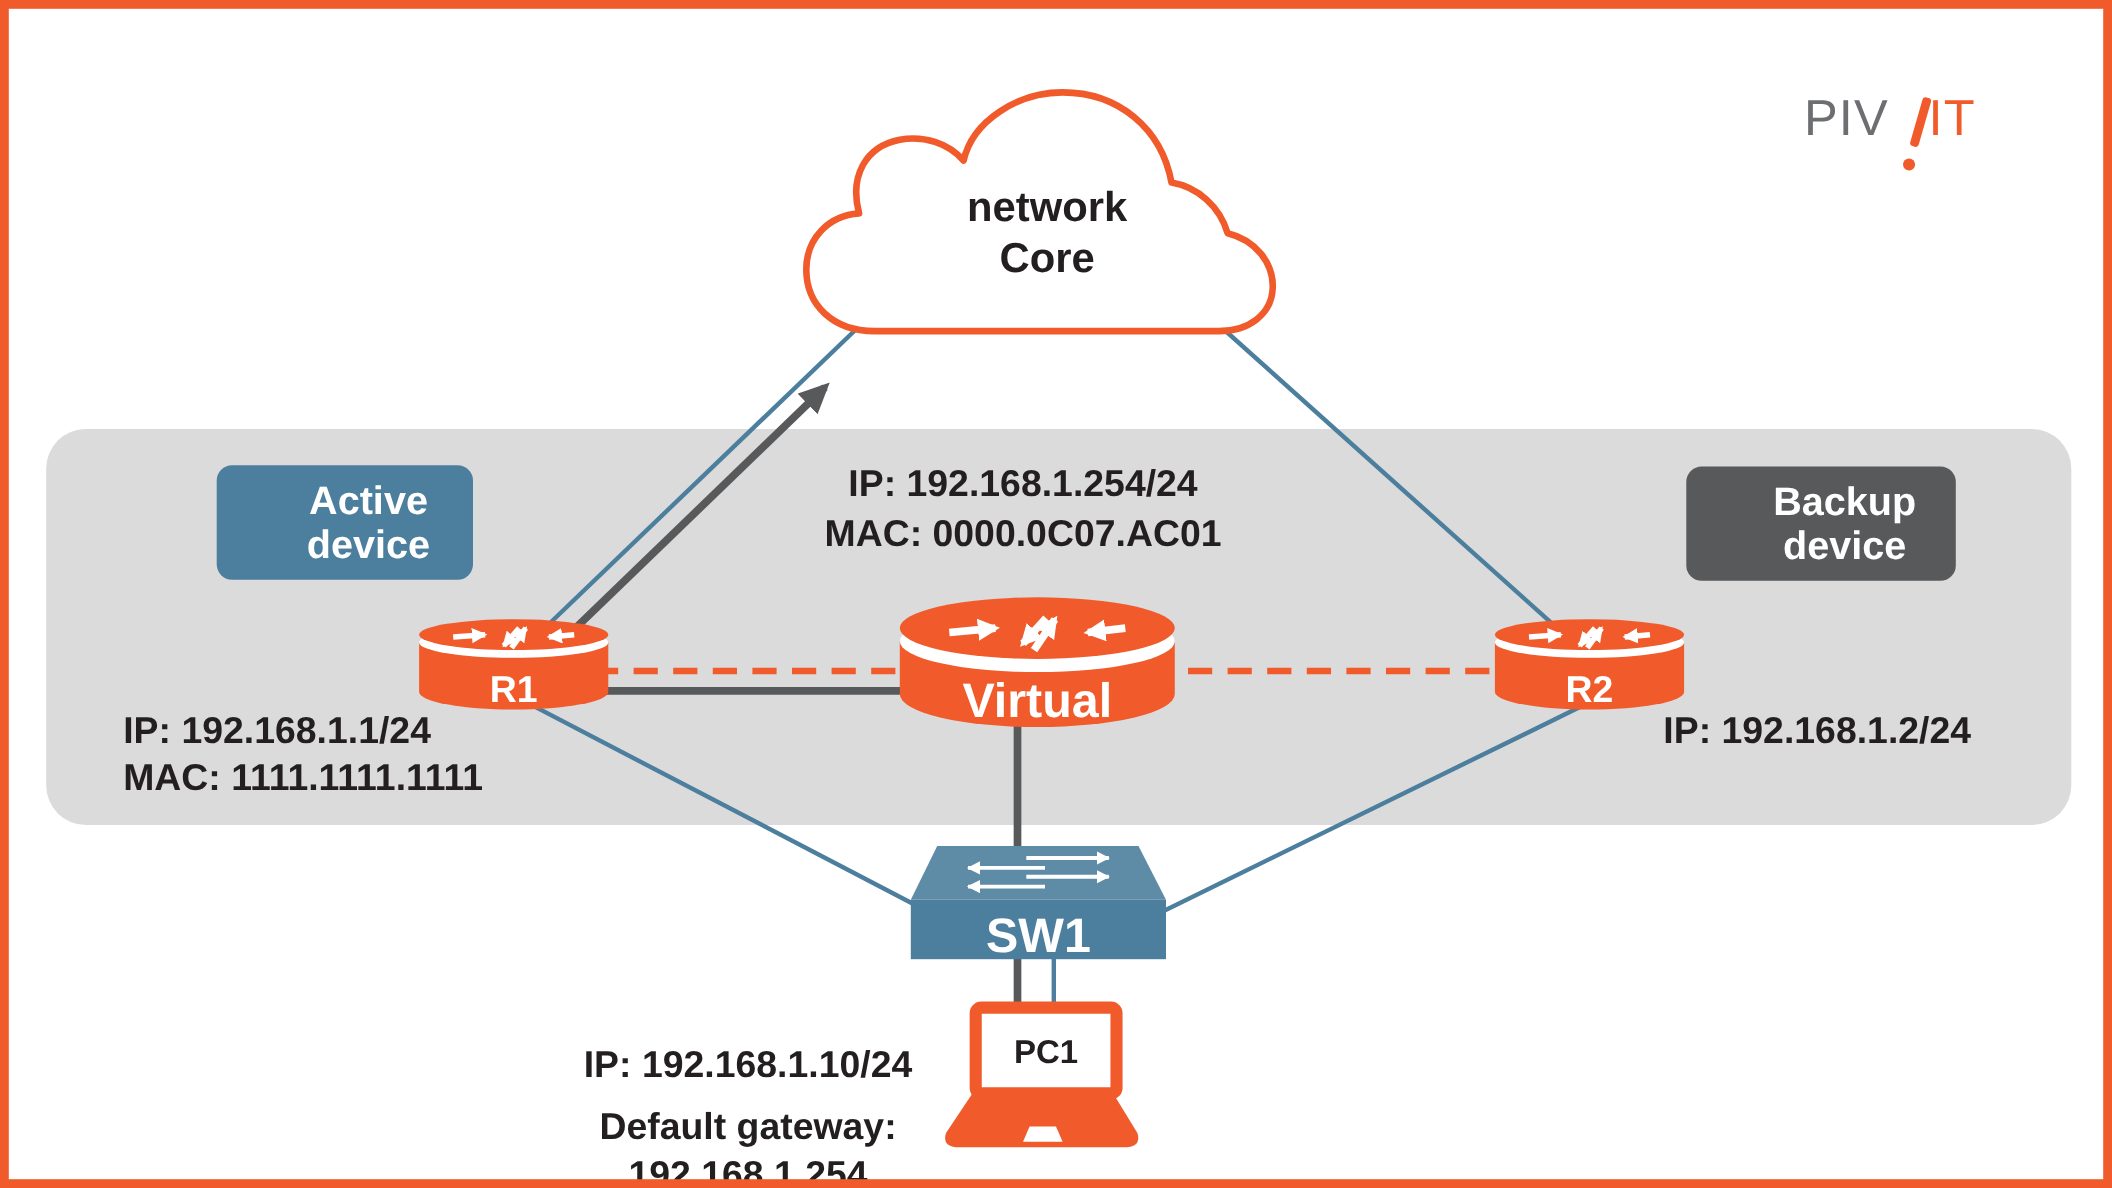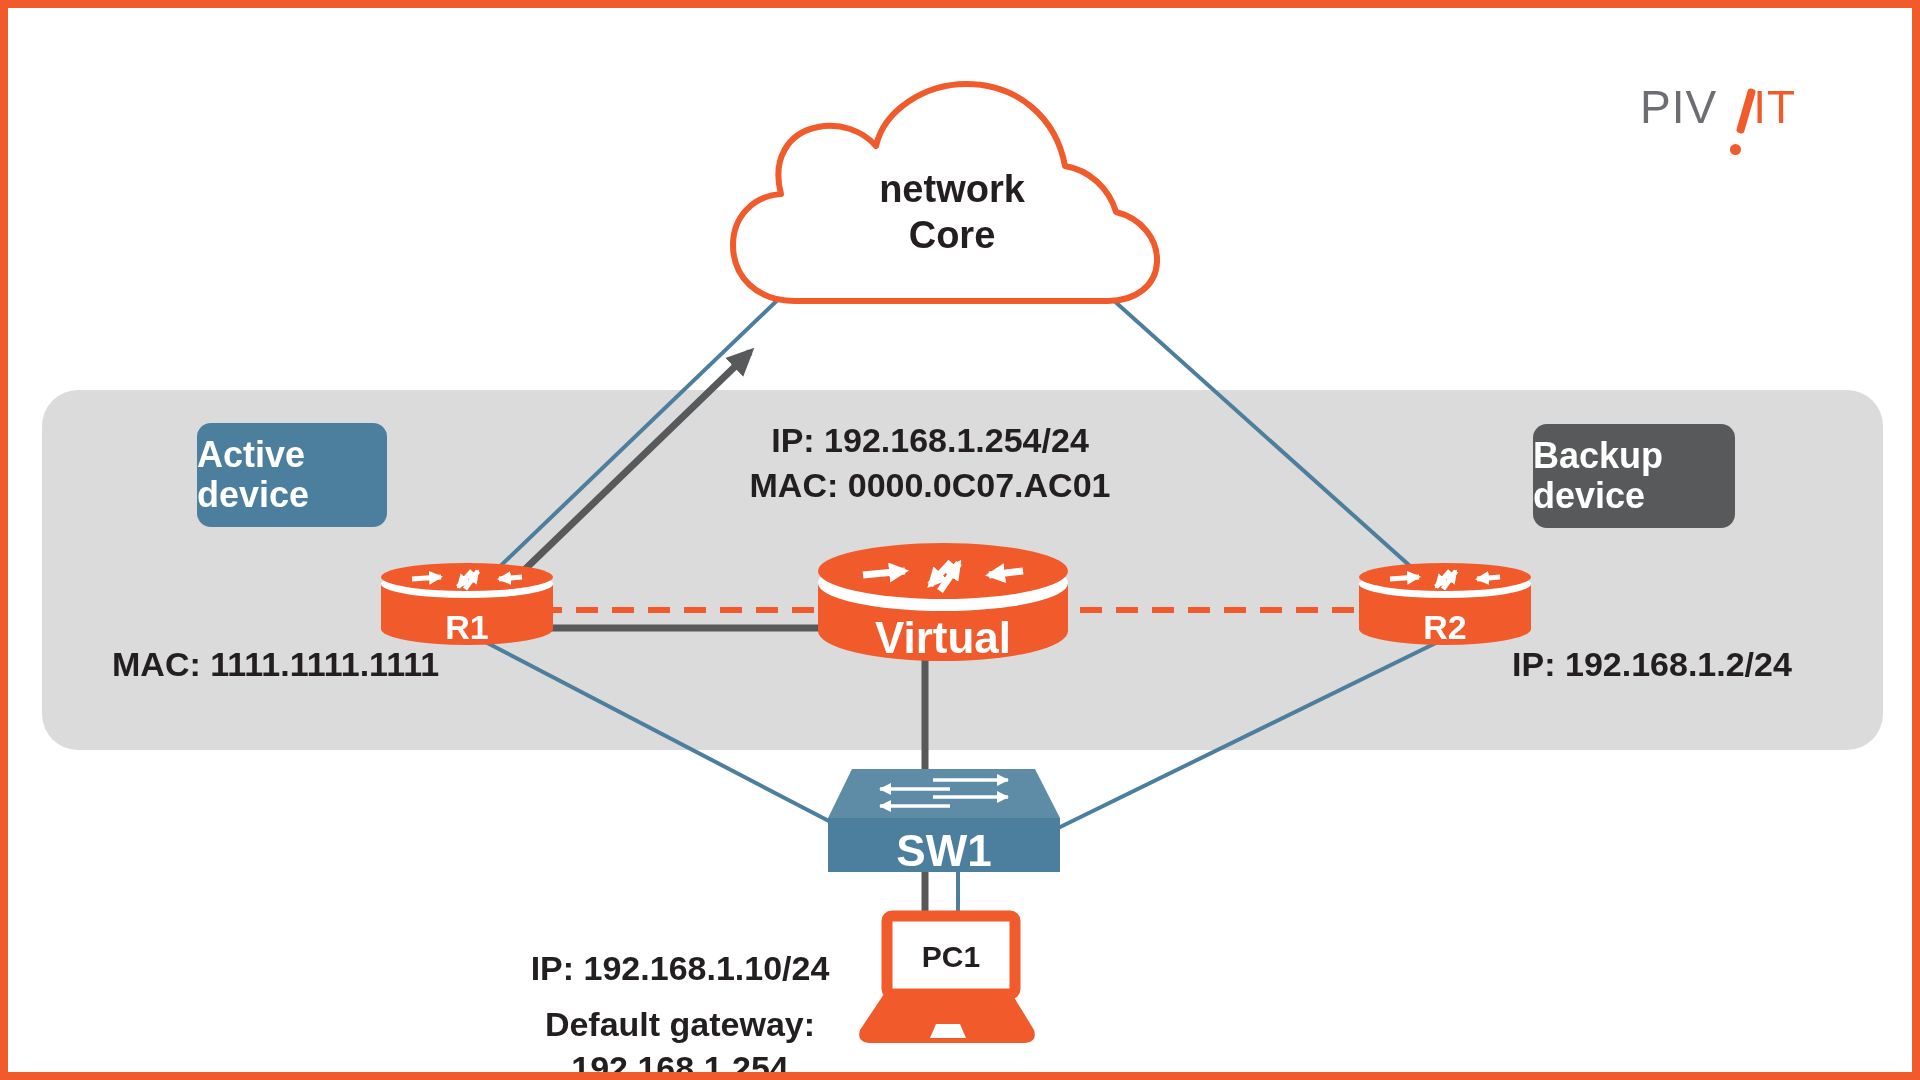--- a/index.html
+++ b/index.html
@@ -35,22 +35,22 @@
   .blk{display:block;}
   #core-label{left:802px; top:166px; width:300px; font-size:38px; line-height:46px; text-align:center;}
   #virtual-info{left:630px; top:418px; width:600px; font-size:34px; line-height:45px; text-align:center;}
   #r1-info{left:112px; top:643px; width:520px; font-size:34px; line-height:43px; text-align:left;}
   #r2-info{left:1402px; top:643px; width:500px; font-size:34px; line-height:43px; text-align:center;}
   #pc-info{left:430px; top:906px; width:500px; font-size:34px; line-height:44px; text-align:center;}
   #pc-info .gap{margin-bottom:12px;margin-top:40px;}
 
   .badge{
     position:absolute; color:#fff; font-weight:700; font-size:36px; line-height:40px;
-    border-radius:14px; display:flex; flex-direction:column;
-    justify-content:center; z-index:10;
+    text-align:center; border-radius:14px; display:flex; flex-direction:column;
+    justify-content:center; z-index:10;padding-left:43px;
   }
   #active-badge{left:197px; top:423px; width:190px; height:104px; background:var(--blue);}
   #backup-badge{left:1533px; top:424px; width:202px; height:104px; background:var(--darkgray);}
 
   .dev-label{position:absolute; color:#fff; font-weight:700; text-align:center; z-index:10;}
   #r1-label{left:397px; top:608px; width:140px; font-size:34px;}
   #r2-label{left:1375px; top:608px; width:140px; font-size:34px;}
   #virtual-label{left:823px; top:613px; width:240px; font-size:44px;}
   #sw1-label{left:854px; top:826px; width:180px; font-size:44px;}
   #pc1-label{left:891px; top:940px; width:120px; font-size:30px; color:var(--text);}
@@ -170,20 +170,21 @@
   <div id="r2-label" class="dev-label">R2</div>
   <div id="virtual-label" class="dev-label">Virtual</div>
   <div id="sw1-label" class="dev-label">SW1</div>
   <div id="pc1-label" class="dev-label">PC1</div>
 
   <div id="virtual-info" class="txt">
     <span class="blk">IP: 192.168.1.254/24</span>
     <span class="blk">MAC: 0000.0C07.AC01</span>
   </div>
   <div id="r1-info" class="txt">
+    <span class="blk">IP: 192.168.1.1/24</span>
     <span class="blk">MAC: 1111.1111.1111</span>
   </div>
   <div id="r2-info" class="txt">
     <span class="blk">IP: 192.168.1.2/24</span>
   </div>
   <div id="pc-info" class="txt">
     <span class="blk gap">IP: 192.168.1.10/24</span>
     <span class="blk">Default gateway:</span>
     <span class="blk">192.168.1.254</span>
   </div>

